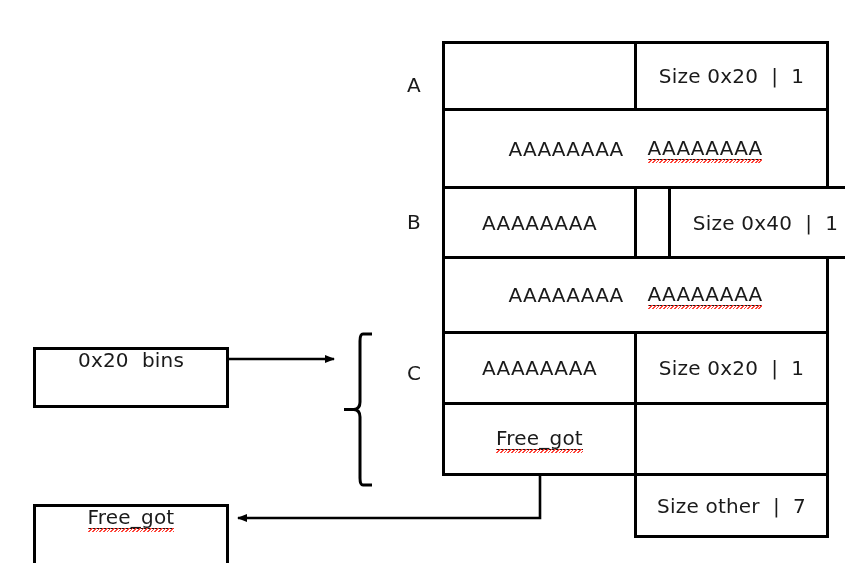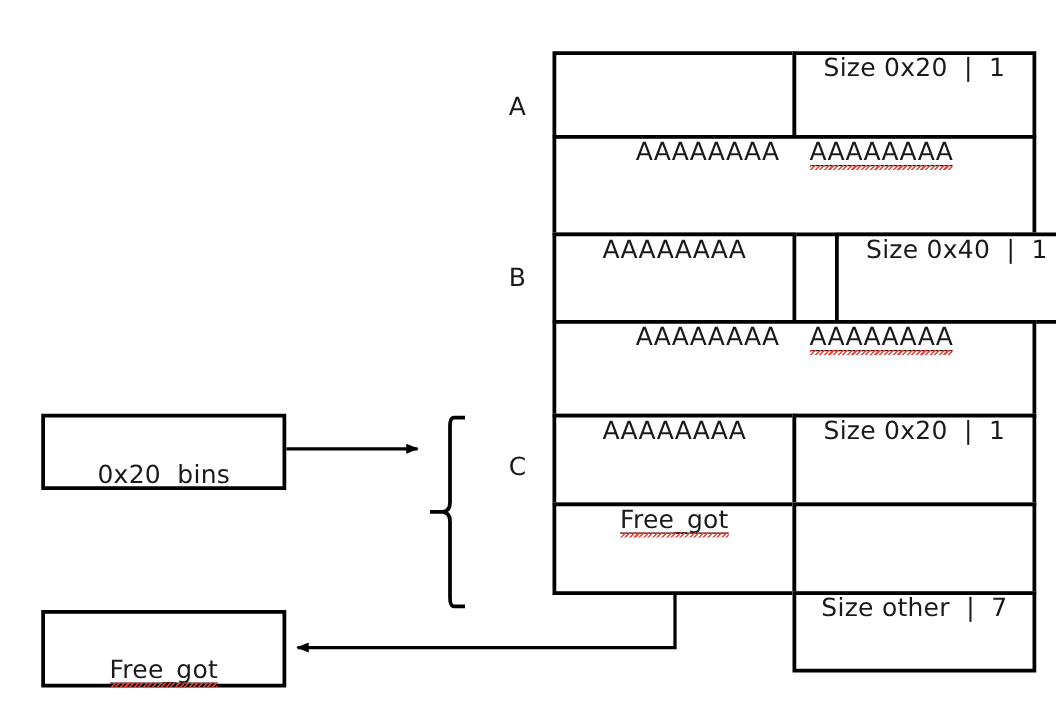--- a/index.html
+++ b/index.html
@@ -19,31 +19,32 @@
     background: #ffffff;
     overflow: hidden;
   }
 
   .box {
     position: absolute;
     border: 3px solid #000000;
     background: #ffffff;
     box-sizing: border-box;
     display: flex;
-    align-items: flex-end;
+    align-items: flex-start;
     justify-content: center;
+    margin-top: 16px;
   }
 
   .cell {
     position: absolute;
     border: 3px solid #000000;
     background: #ffffff;
     box-sizing: border-box;
     display: flex;
-    align-items: flex-start;
+    align-items: center;
     justify-content: center;
   }
 
   .cell-text,
   .box-text {
     font-size: 20px;
     line-height: 1;
     white-space: pre;
     color: #1a1a1a;
     letter-spacing: 0.2px;

